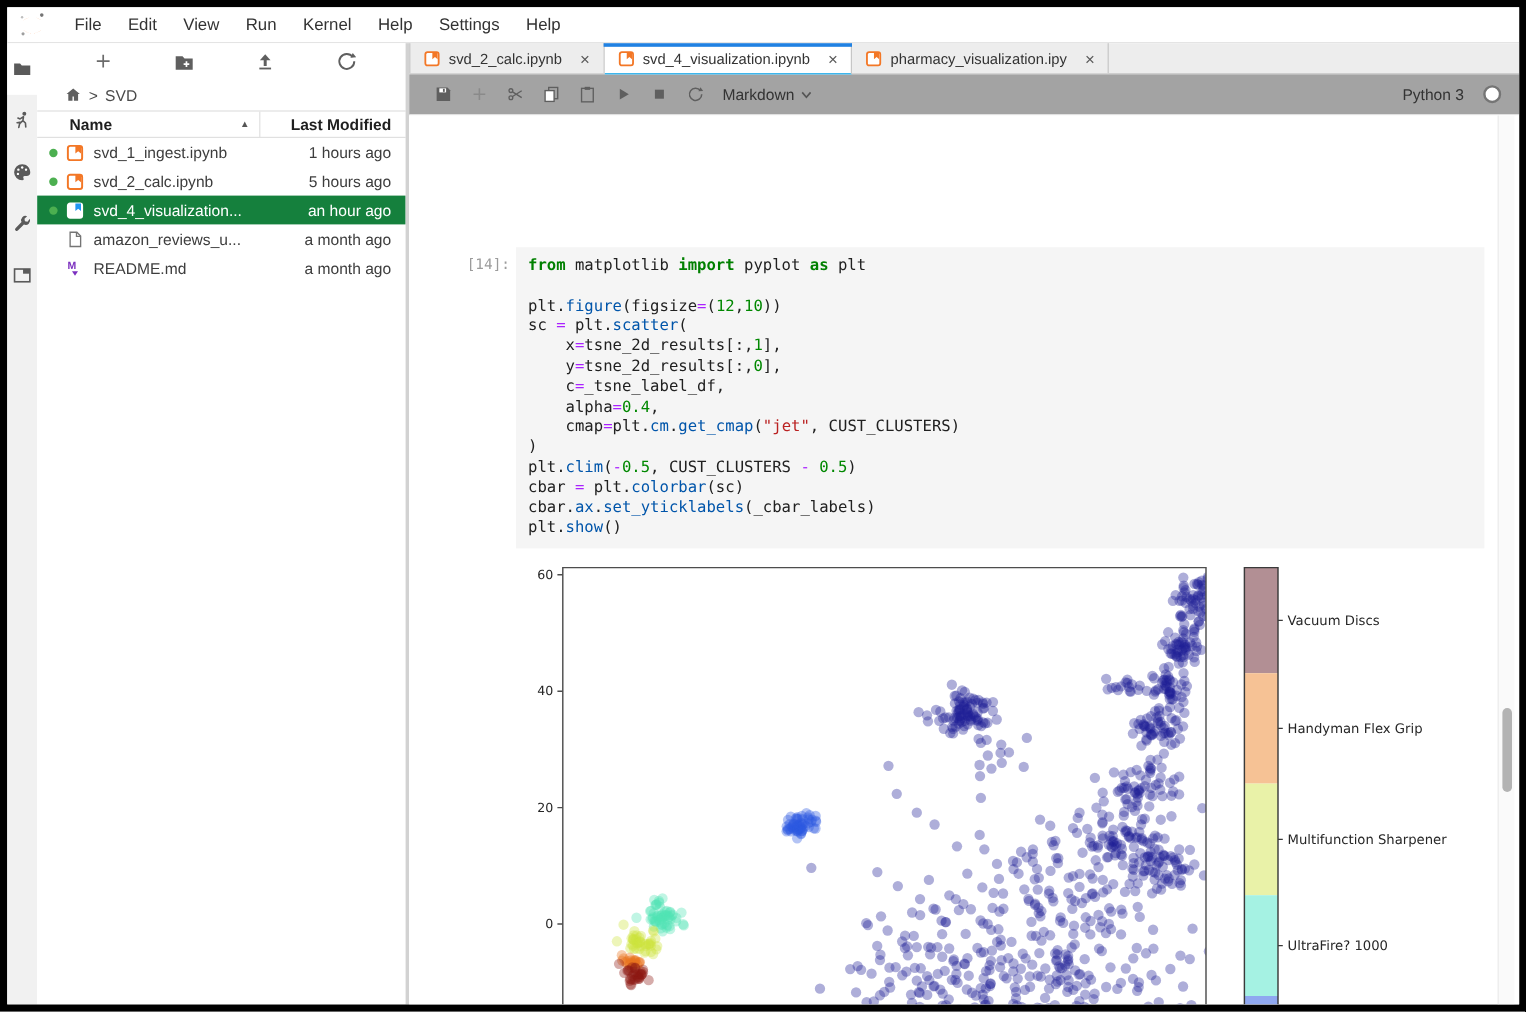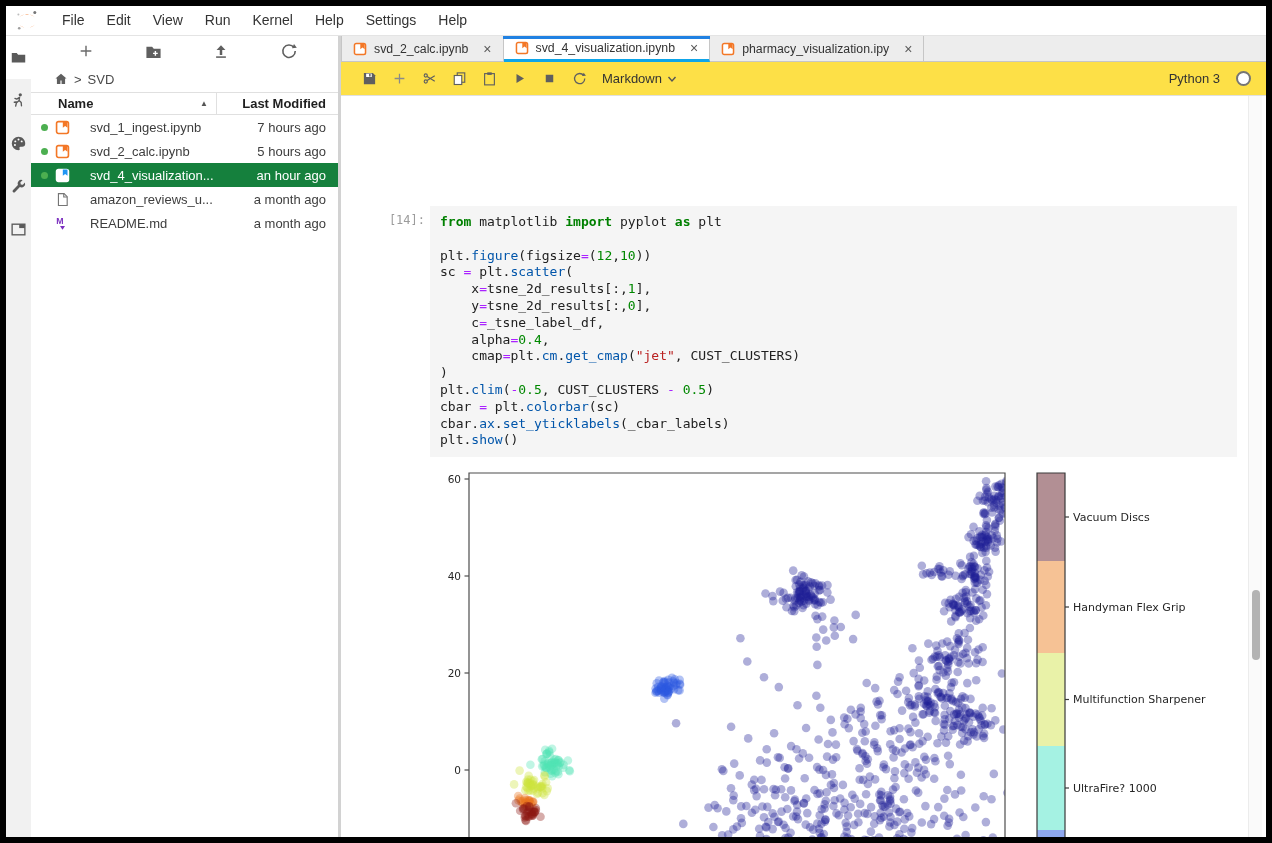--- a/index.html
+++ b/index.html
@@ -26,37 +26,37 @@
   .fb-btn { display:flex; align-items:center; justify-content:center; width:22px; height:22px; }
   #fb-breadcrumb { height:26px; display:flex; align-items:center; padding-left:23px; gap:6px; color:#4a4a4a; flex:none; }
   #fb-header { height:23px; display:flex; align-items:center; border-top:1px solid #e0e0e0; border-bottom:1px solid #e0e0e0; font-weight:bold; color:#1f1f1f; flex:none; }
   #col-name { flex:none; width:185px; padding-left:27px; display:flex; align-items:center; }
   #sort-caret { margin-left:auto; margin-right:8px; font-size:8px; color:#555; }
   #col-mod { flex:1; border-left:1px solid #e0e0e0; text-align:right; padding-right:12px; line-height:22px; }
   .frow { height:24px; display:flex; align-items:center; color:#3d3d3d; }
   .frow .dot { width:7px; height:7px; border-radius:50%; margin-left:10px; flex:none; }
   .frow .dot.on { background:#4caf50; }
   .frow .ficon { width:15px; height:15px; margin-left:7px; flex:none; }
-  .frow .fname { margin-left:20px; flex:1; white-space:nowrap; overflow:hidden; }
+  .frow .fname { margin-left:8px; flex:1; white-space:nowrap; overflow:hidden; }
   .frow .ftime { padding-right:12px; white-space:nowrap; }
   .frow.selected { background:#15803d; color:#fff; }
 
   #divider { width:3px; background:#d2d2d2; flex:none; }
 
   
   #main { flex:1; display:flex; flex-direction:column; min-width:0; background:#fff; }
   #tabbar { height:26px; background:#ededed; display:flex; border-bottom:1px solid #c6c6c6; flex:none; }
   .tab { position:relative; display:flex; align-items:center; gap:7px; padding:0 11px; font-size:12.3px; color:#333; border-right:1px solid #c6c6c6; background:#ededed; cursor:default; }
   .tab:first-child { border-left:1px solid #c6c6c6; }
   .tab .ticon { width:14px; height:14px; flex:none; }
   .tab .tclose { margin-left:8px; color:#5a5a5a; font-size:14px; line-height:1; }
-  .tab.active { background:#fff; margin-bottom:-1px; border-bottom:3px solid #0ea5e9; }
+  .tab.active { background:#fff; margin-bottom:-1px; border-bottom:1px solid #0ea5e9; }
   .tab.active::before { content:""; position:absolute; left:-1px; right:-1px; top:0; height:3px; background:#2081e2; }
 
-  #nb-toolbar { height:34px; display:flex; align-items:center; border-bottom:1px solid #e0e0e0; padding-left:13px; flex:none; background:#fde047; }
+  #nb-toolbar { height:34px; display:flex; align-items:center; border-bottom:1px solid #e0e0e0; padding-left:13px; flex:none; background:#a3a3a3; }
   .nbt-btn { width:30px; height:28px; display:flex; align-items:center; justify-content:center; }
   .nbt-btn svg { width:15px; height:15px; }
   #celltype { margin-left:8px; display:flex; align-items:center; gap:5px; font-size:13px; color:#333; }
   #celltype svg { width:10px; height:10px; }
   #toolbar-spacer { flex:1; }
   #kernel-name { font-size:13px; color:#333; margin-right:16px;padding-left:22px; }
   #kernel-status { width:15px; height:15px; border:2px solid #757575; border-radius:50%; margin-right:15px; background:#fff; }
 
   #nb-content { flex:1; position:relative; overflow:hidden; background:#fff; }
   #md-heading { position:absolute; left:94px; top:10px; font-size:18px; font-weight:600; color:#1a1a1a; }
@@ -176,21 +176,21 @@
         <div id="col-mod">Last Modified</div>
       </div>
       <div id="file-rows">
           <div class="frow">
             <span class="dot on"></span>
             <svg viewBox="0 0 24 24" class="ficon">
               <rect x="2.5" y="2.5" width="19" height="19" rx="3" fill="#fff" stroke="#f37726" stroke-width="2.6"></rect>
               <path d="M12.5 2.5 h7.5 v10 l-3.75 -3 -3.75 3 z" fill="#f37726"></path>
             </svg>
             <span class="fname">svd_1_ingest.ipynb</span>
-            <span class="ftime">7 hours ago</span>
+            <span class="ftime">1 hours ago</span>
           </div>
           <div class="frow">
             <span class="dot on"></span>
             <svg viewBox="0 0 24 24" class="ficon">
               <rect x="2.5" y="2.5" width="19" height="19" rx="3" fill="#fff" stroke="#f37726" stroke-width="2.6"></rect>
               <path d="M12.5 2.5 h7.5 v10 l-3.75 -3 -3.75 3 z" fill="#f37726"></path>
             </svg>
             <span class="fname">svd_2_calc.ipynb</span>
             <span class="ftime">5 hours ago</span>
           </div>

